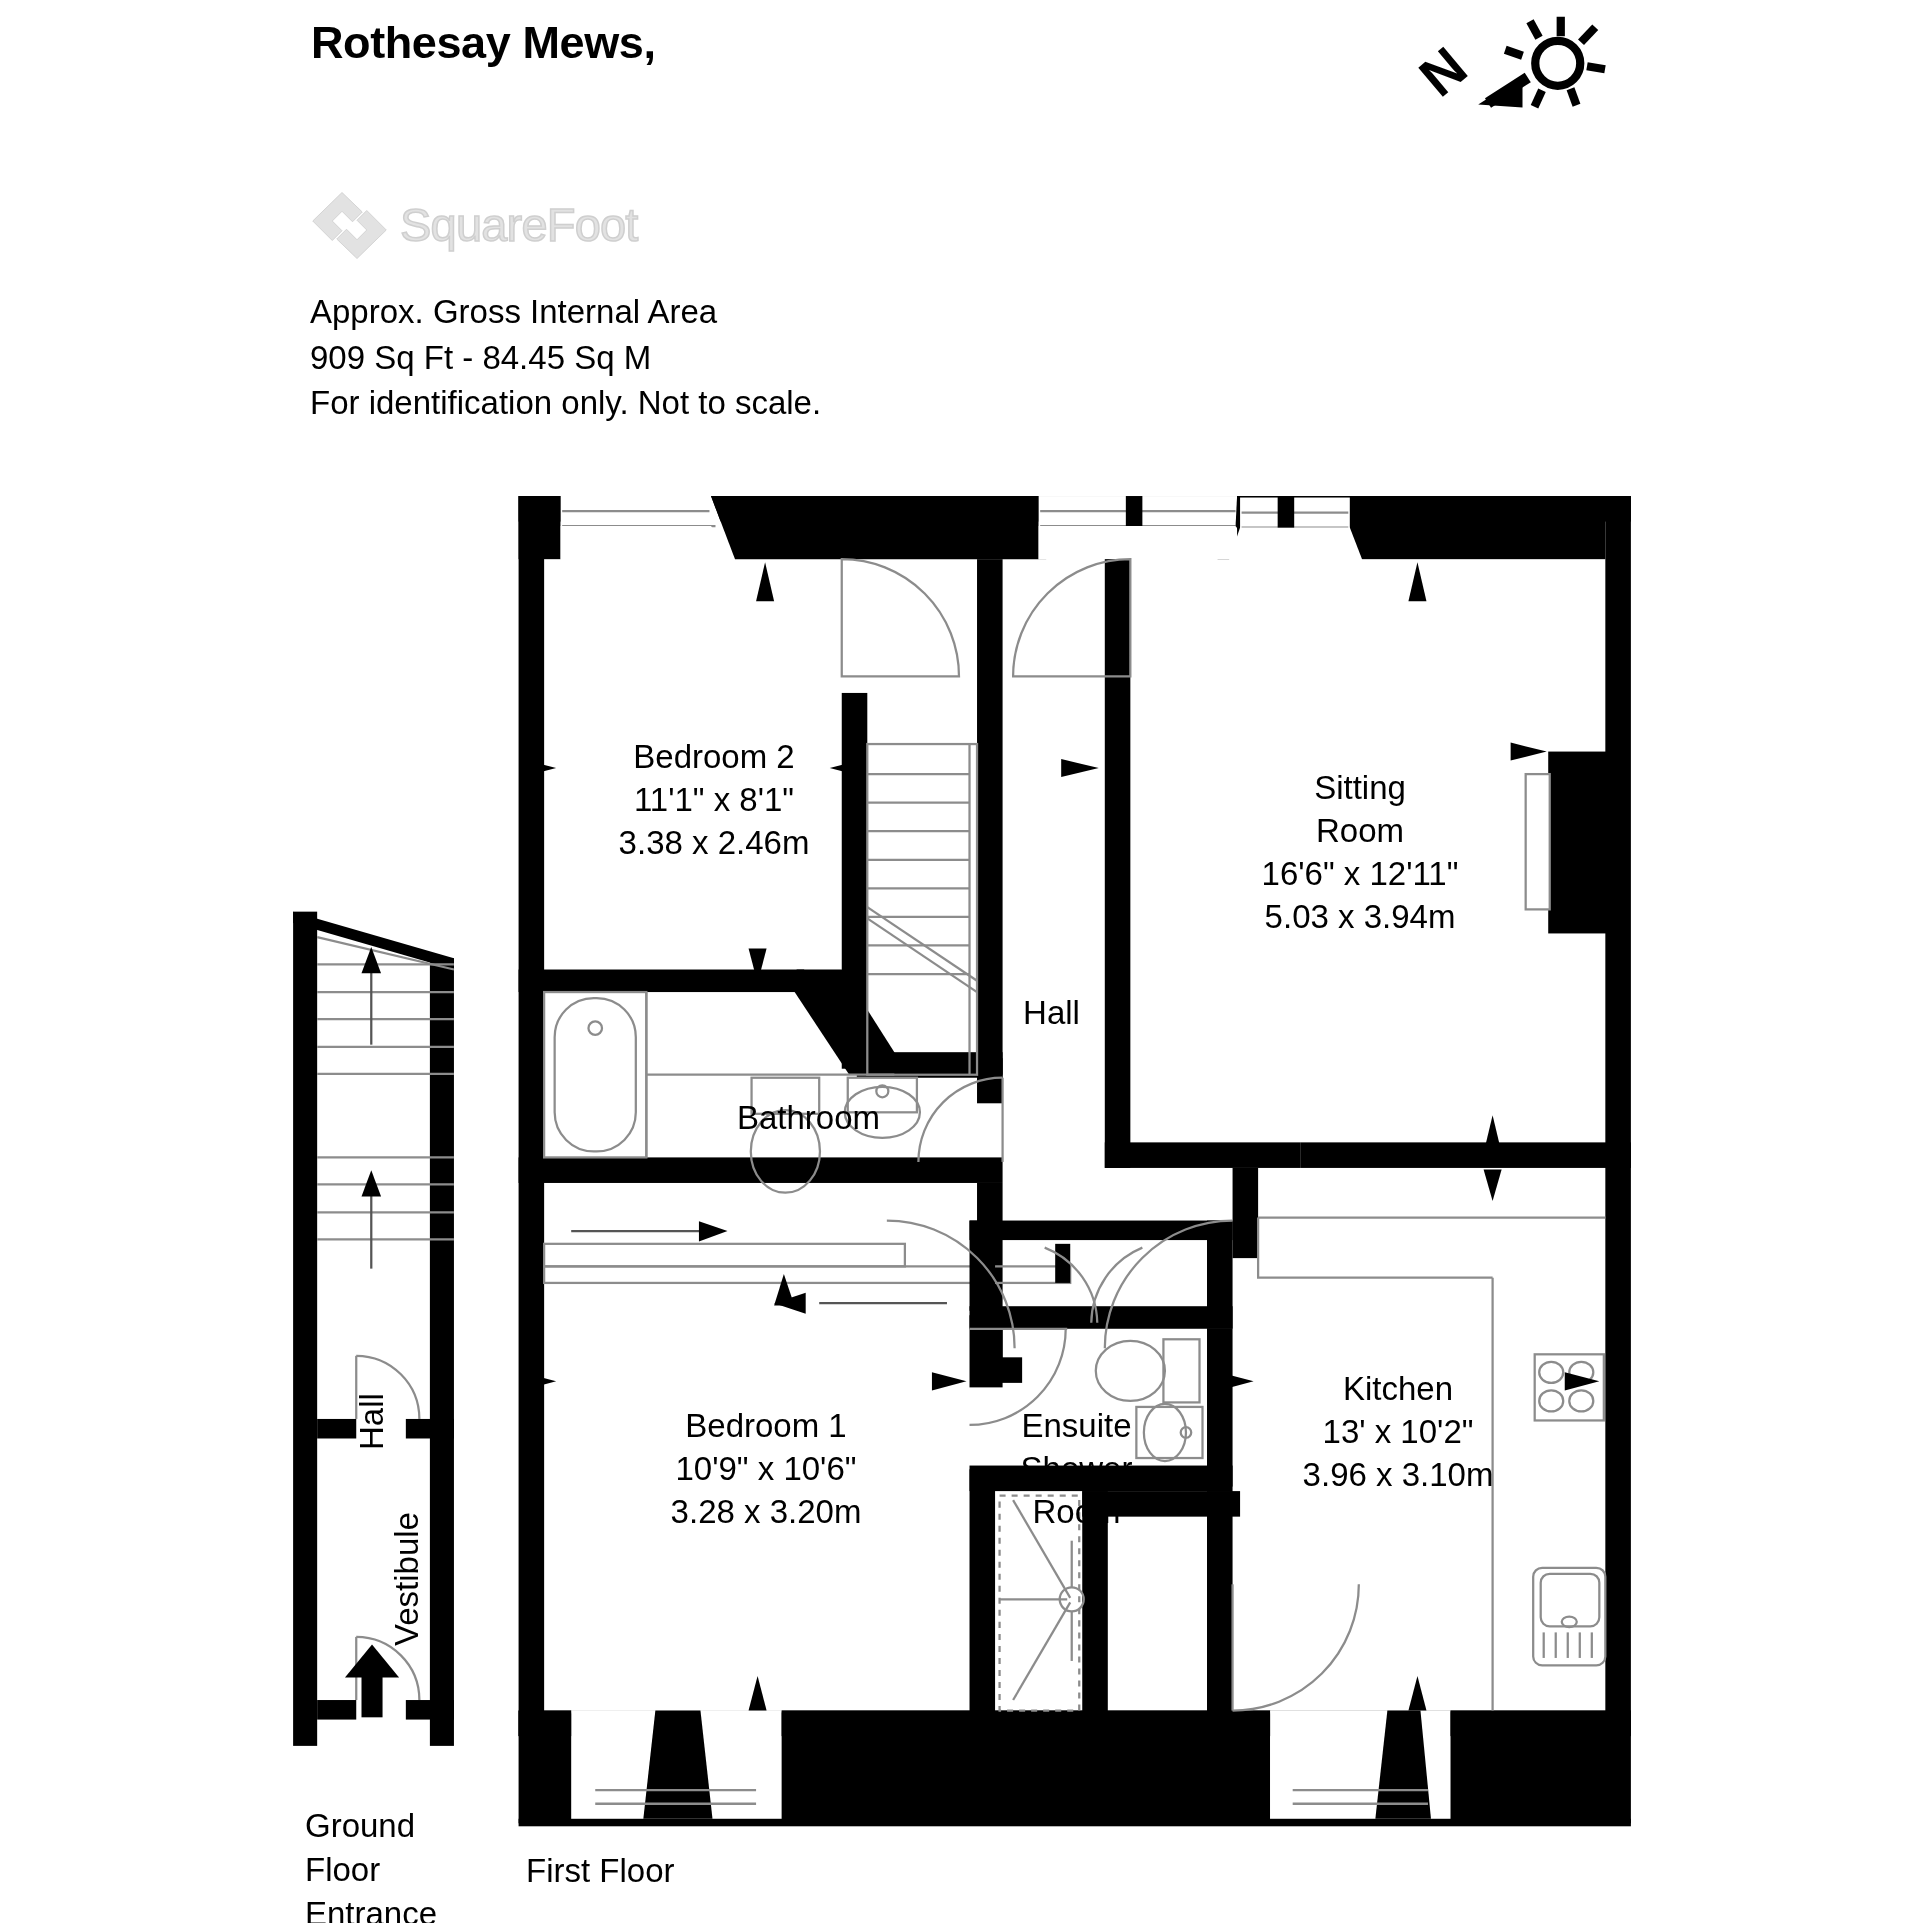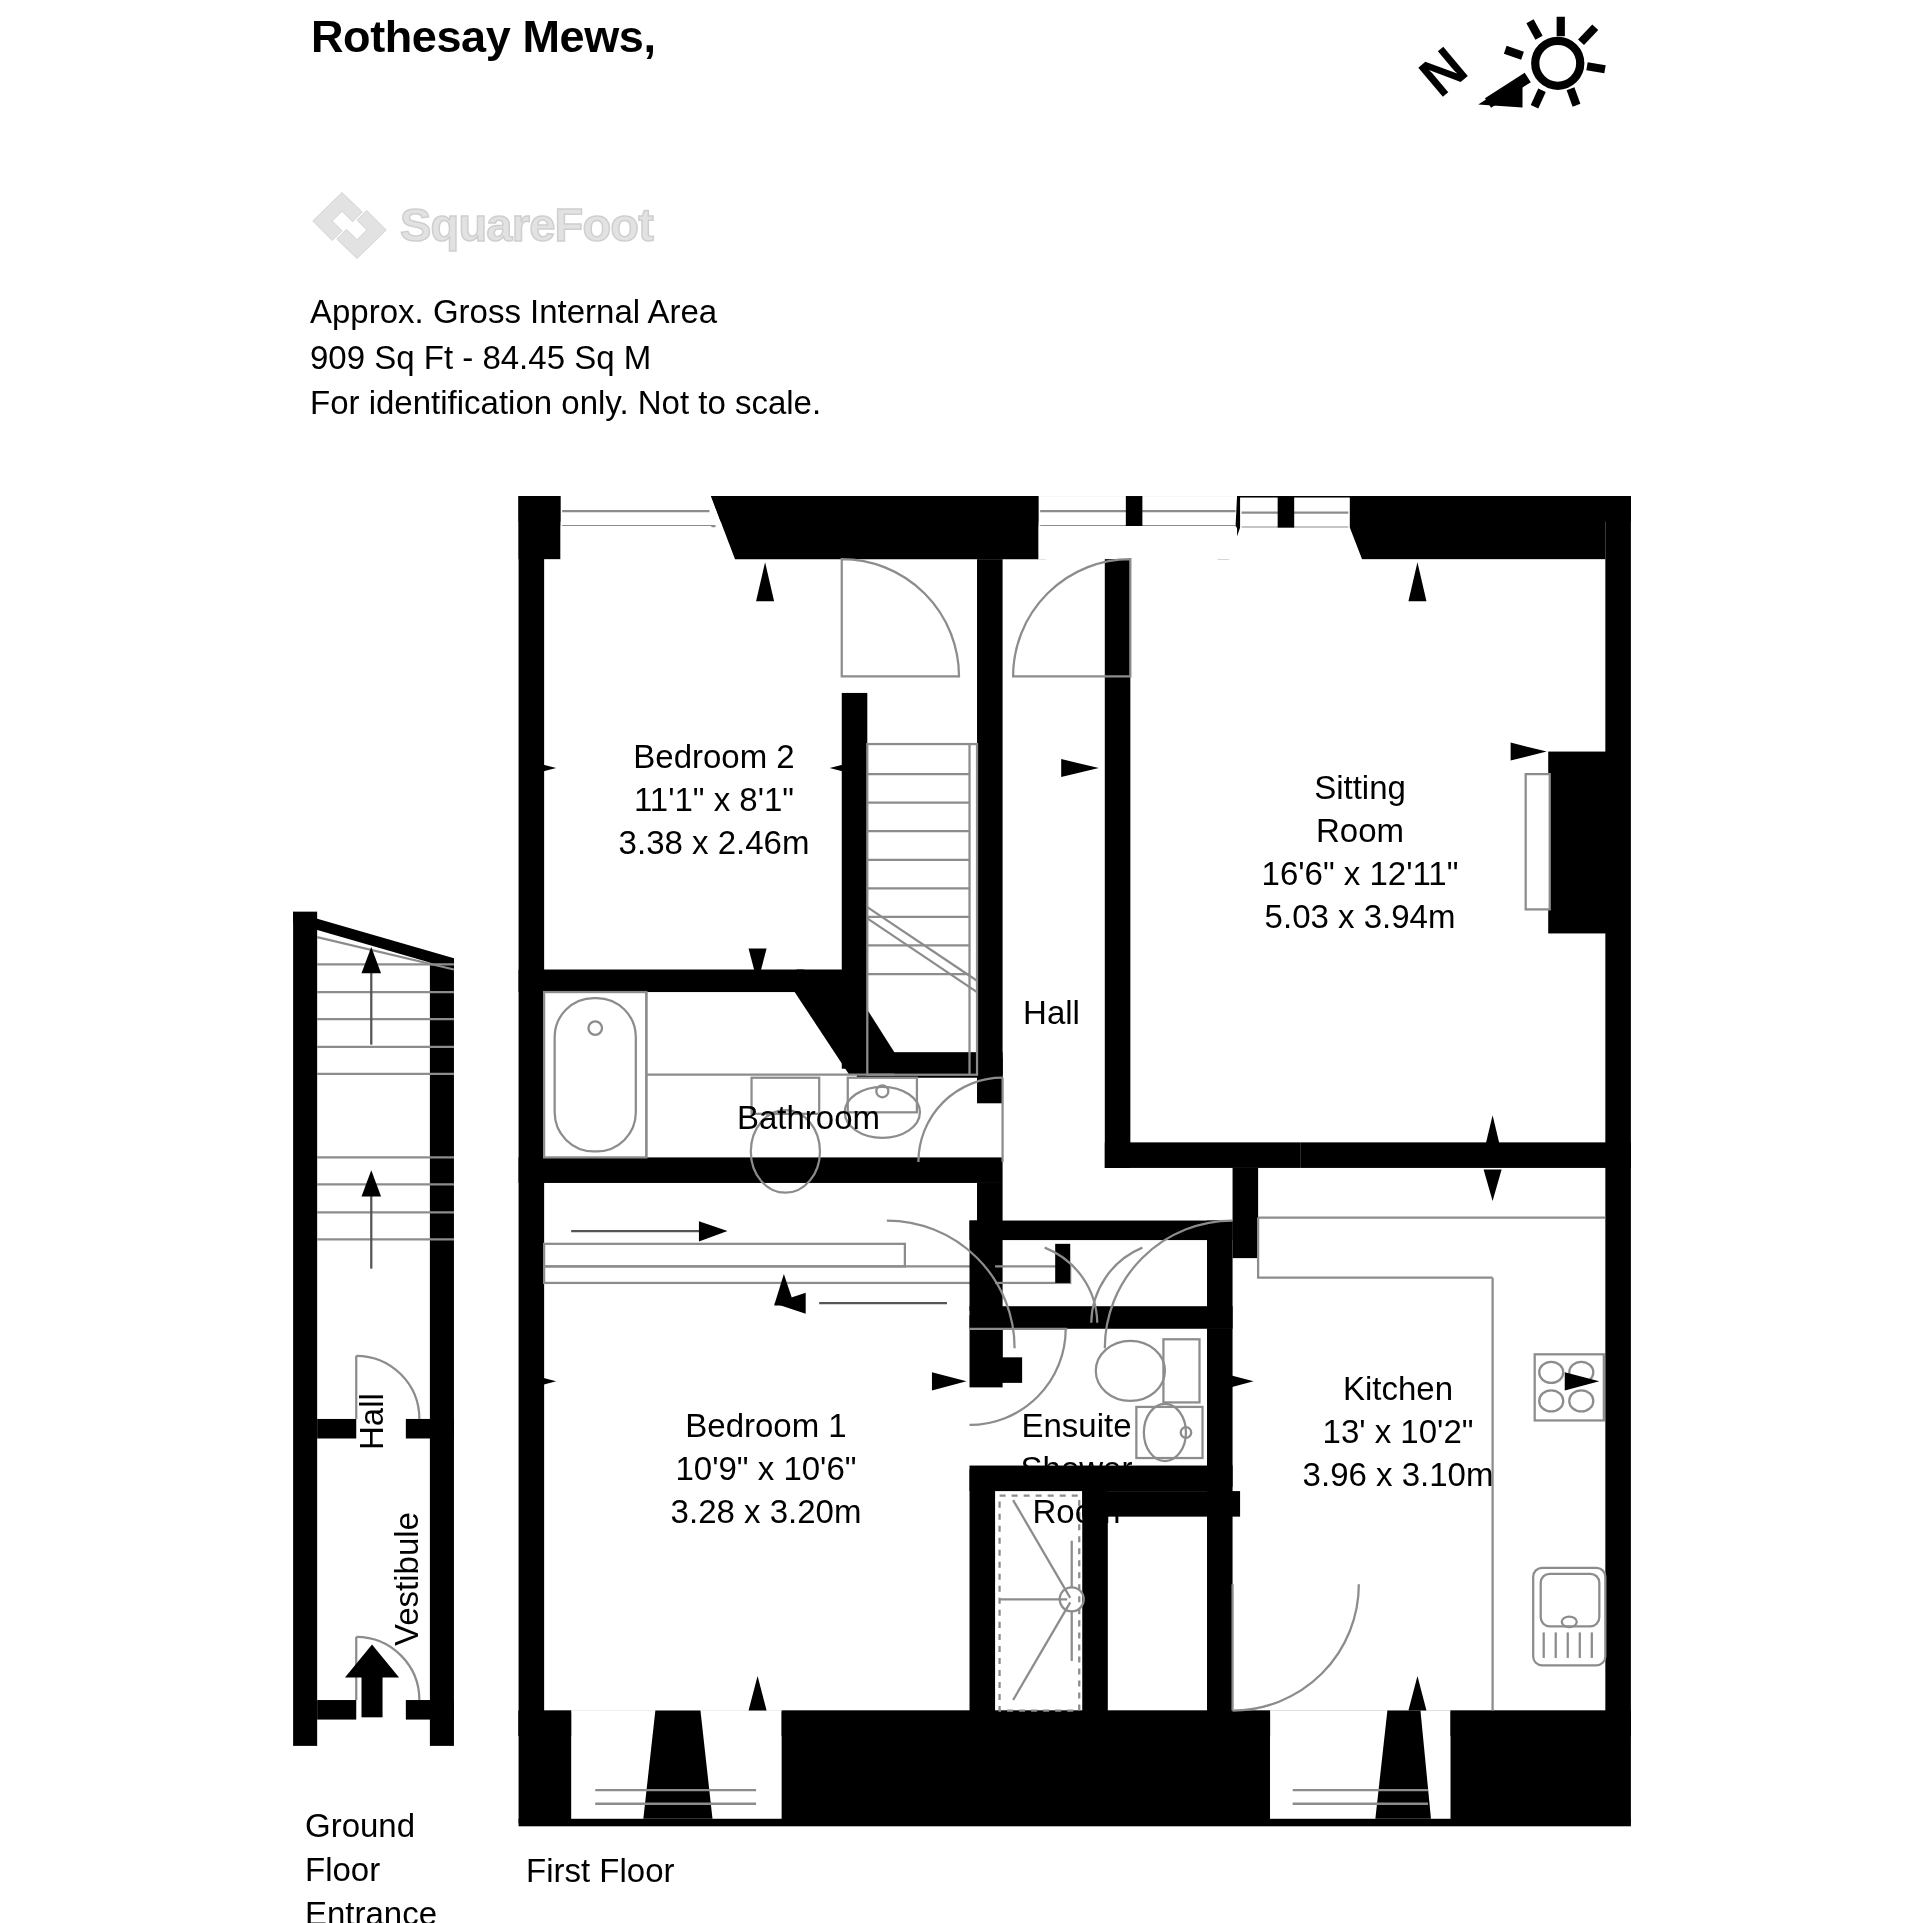--- a/index.html
+++ b/index.html
@@ -1,27 +1,27 @@
 <!DOCTYPE html>
 <html style="font-size:12px"><head>
 <meta charset="utf-8">
 <style>
   html,body{margin:0;padding:0;background:#ffffff;}
   body{width:1924px;height:1924px;position:relative;overflow:hidden;
        font-family:"Liberation Sans", sans-serif; color:#000;}
 
   
-  #title{position:absolute;left:311px;top:7px;width:676px;
+  #title{position:absolute;left:311px;top:13px;width:676px;
          font-size:45px;font-weight:bold;line-height:1.32;letter-spacing:-0.4px;}
   #title div{white-space:nowrap;}
 
   
   #logo{position:absolute;left:308px;top:188px;width:376px;height:75px;}
   #logo-mark{position:absolute;left:0;top:0;width:83px;height:75px;}
-  #logo-word{position:absolute;left:92px;top:9px;font-size:47px;font-weight:bold;
+  #logo-word{position:absolute;left:92px;top:9px;font-size:47px;font-weight:normal;
              color:#e2e2e2;-webkit-text-stroke:1.5px #cfcfcf;letter-spacing:-0.8px;}
 
   
   #info{position:absolute;left:310px;top:289px;font-size:33px;line-height:1.38;}
   #info div{white-space:nowrap;}
 
   
   #compass{position:absolute;left:1383px;top:0px;width:240px;height:173px;}
 
   

